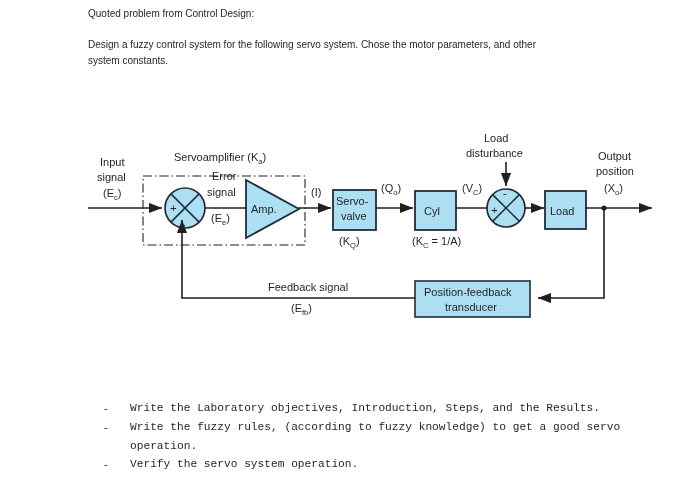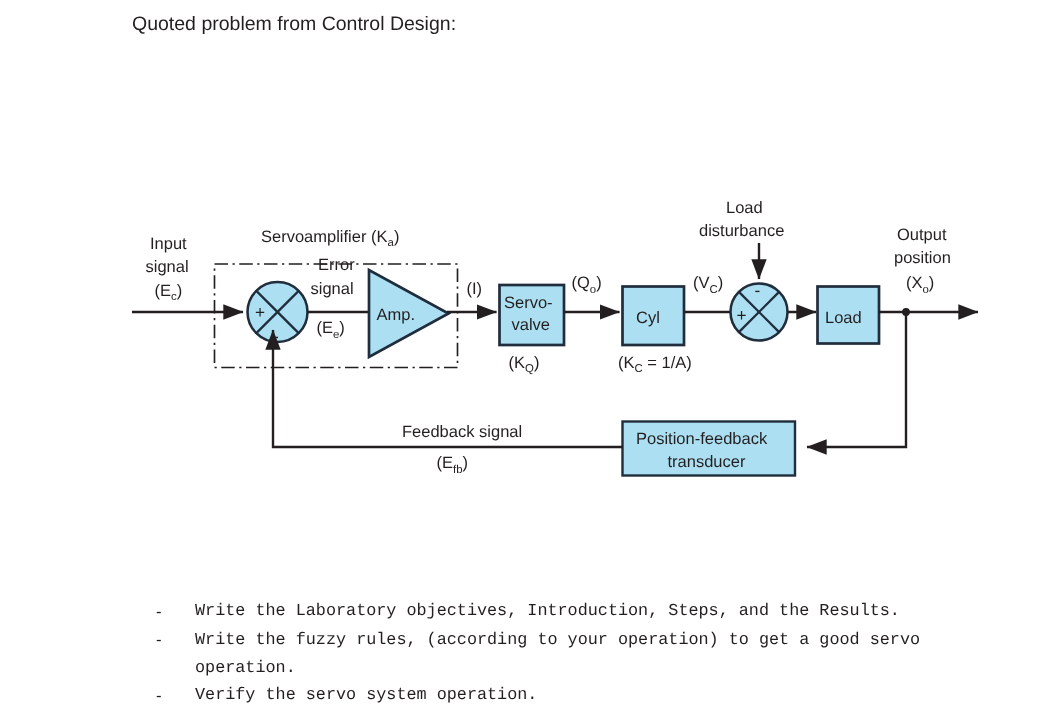--- a/index.html
+++ b/index.html
@@ -11,21 +11,21 @@
     overflow:hidden;
     position:relative;
   }
   .doc{position:absolute;inset:0;}
 
   .intro{
     position:absolute;
     left:88px;
     top:9px;
     width:580px;
-    font-size:13px;
+    font-size:10px;
     line-height:1.0;
     color:#231f20;
   }
   .intro p{margin:0;}
   .intro .p1{margin-bottom:18px;}
   .intro .p2{line-height:1.62;}
 
   .figure{
     position:absolute;
     left:0;top:118px;
@@ -60,20 +60,24 @@
   .sub{font-size:7.6px;}
   .sign{font-size:11.5px;}
 </style>
 </head>
 <body>
 
 <div class="doc">
 
   <div class="intro">
     <p class="p1">Quoted problem from Control Design:</p>
+    <p class="p2">
+      <span>Design a fuzzy control system for the following servo system.  Chose the motor parameters, and other</span><br>
+      <span>system constants.</span>
+    </p>
   </div>
 
   <div class="figure">
     <svg width="700" height="215" viewBox="0 0 700 215" xmlns="http://www.w3.org/2000/svg">
       <defs>
         <marker id="arw" markerWidth="9" markerHeight="9" refX="8.2" refY="3.2" orient="auto">
           <path d="M0,0 L8.4,3.2 L0,6.4 z" fill="#231f20"></path>
         </marker>
         <marker id="arwd" markerWidth="9" markerHeight="9" refX="8.2" refY="3.2" orient="auto">
           <path d="M0,0 L8.4,3.2 L0,6.4 z" fill="#231f20"></path>
@@ -172,21 +176,21 @@
     </svg>
   </div>
 
   <div class="tasks">
     <div class="task-row">
       <span class="task-dash">-</span>
       <span class="task-text">Write the Laboratory  objectives, Introduction, Steps, and the Results.</span>
     </div>
     <div class="task-row">
       <span class="task-dash">-</span>
-      <span class="task-text">Write the fuzzy rules, (according to your operation) to get a good servo operation.</span>
+      <span class="task-text">Write the fuzzy rules, (according to fuzzy knowledge) to get a good servo operation.</span>
     </div>
     <div class="task-row">
       <span class="task-dash">-</span>
       <span class="task-text">Verify the servo system operation.</span>
     </div>
   </div>
 
 </div>
 
 </body></html>

